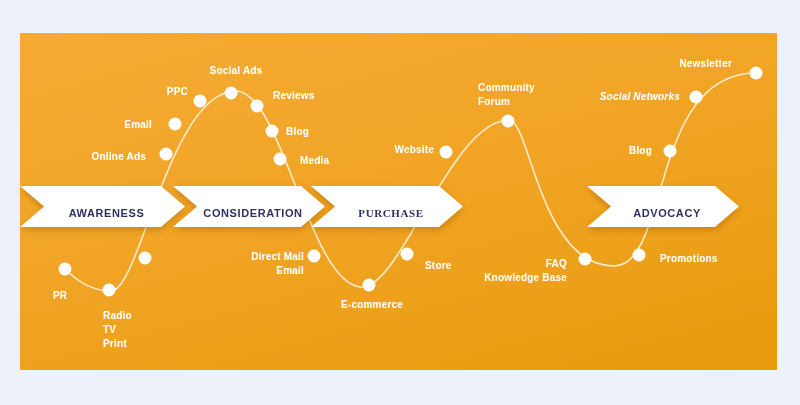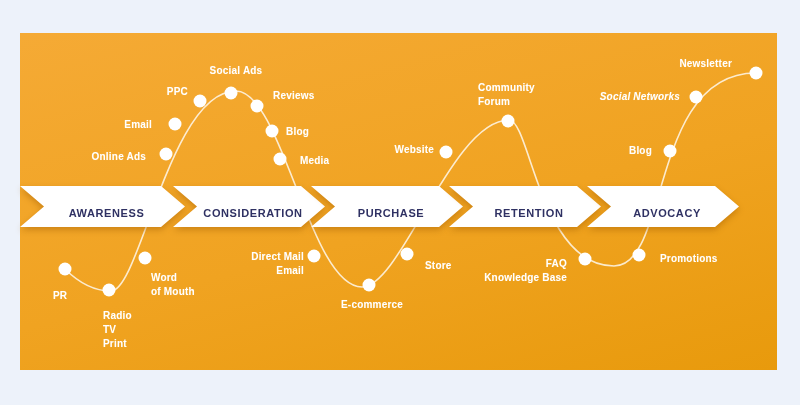--- a/index.html
+++ b/index.html
@@ -76,49 +76,40 @@
         <div class="seg-wrap" style="left: 0px; width: 165px;">
           <div class="seg">
             <span class="seg-label">AWARENESS</span>
           </div>
         </div>
         <div class="seg-wrap" style="left: 153px; width: 152px;">
           <div class="seg">
             <span class="seg-label">CONSIDERATION</span>
           </div>
         </div>
-        <div class="seg-wrap" style="left: 291px; width: 152px;">
+        <div class="seg-wrap" style="left: 291px; width: 152px; font-family: Liberation Serif, serif;">
           <div class="seg">
             <span class="seg-label">PURCHASE</span>
-          </div>
-        </div>
-        <div class="seg-wrap" style="left: 429px; width: 152px;">
-          <div class="seg">
-            <span class="seg-label">RETENTION</span>
           </div>
         </div>
         <div class="seg-wrap" style="left: 567px; width: 152px;">
           <div class="seg">
             <span class="seg-label">ADVOCACY</span>
           </div>
         </div>
       </div>
 
     <div class="labels">
         <div class="tp-label align-left" style="left: 33px; top: 256px;">
           <div>PR</div>
         </div>
         <div class="tp-label align-left" style="left: 83px; top: 276px;">
           <div>Radio</div>
           <div>TV</div>
           <div>Print</div>
-        </div>
-        <div class="tp-label align-left" style="left: 131px; top: 238px;">
-          <div>Word</div>
-          <div>of Mouth</div>
         </div>
         <div class="tp-label align-right" style="left: 126px; top: 117px;">
           <div>Online Ads</div>
         </div>
         <div class="tp-label align-right" style="left: 132px; top: 85px;">
           <div>Email</div>
         </div>
         <div class="tp-label align-right" style="left: 168px; top: 52px;">
           <div>PPC</div>
         </div>

